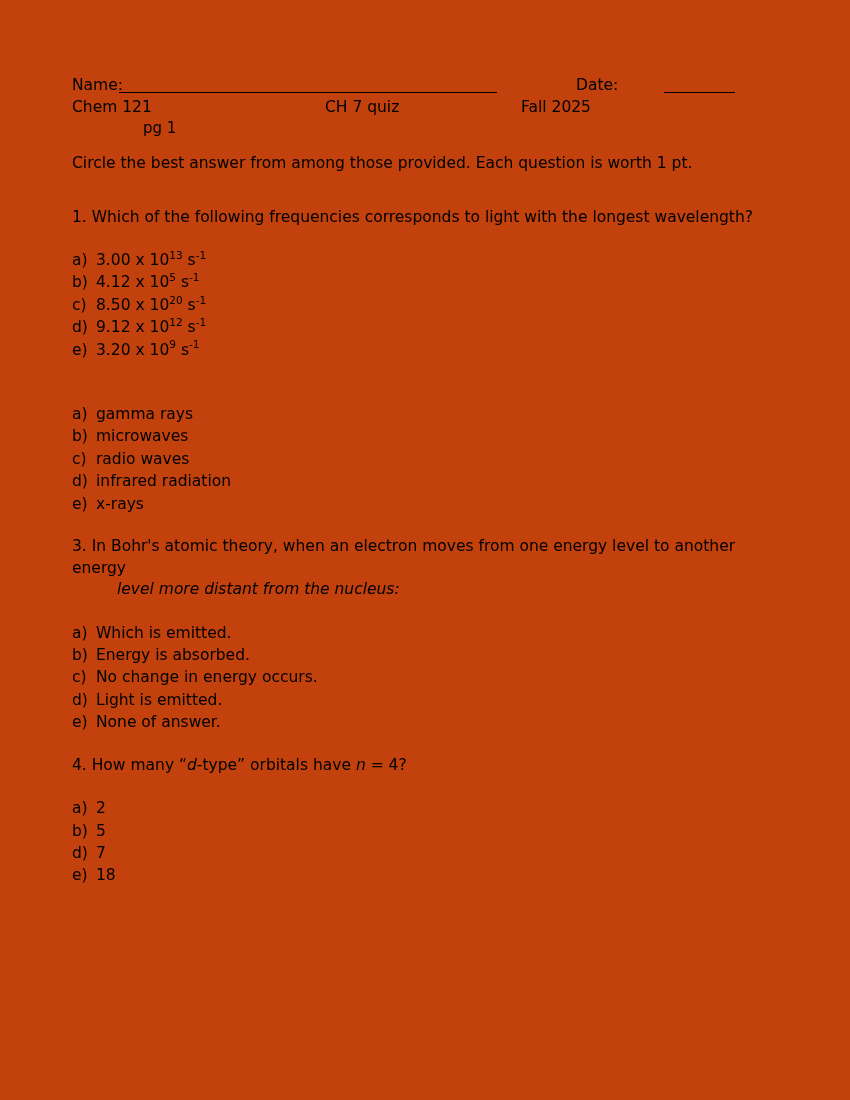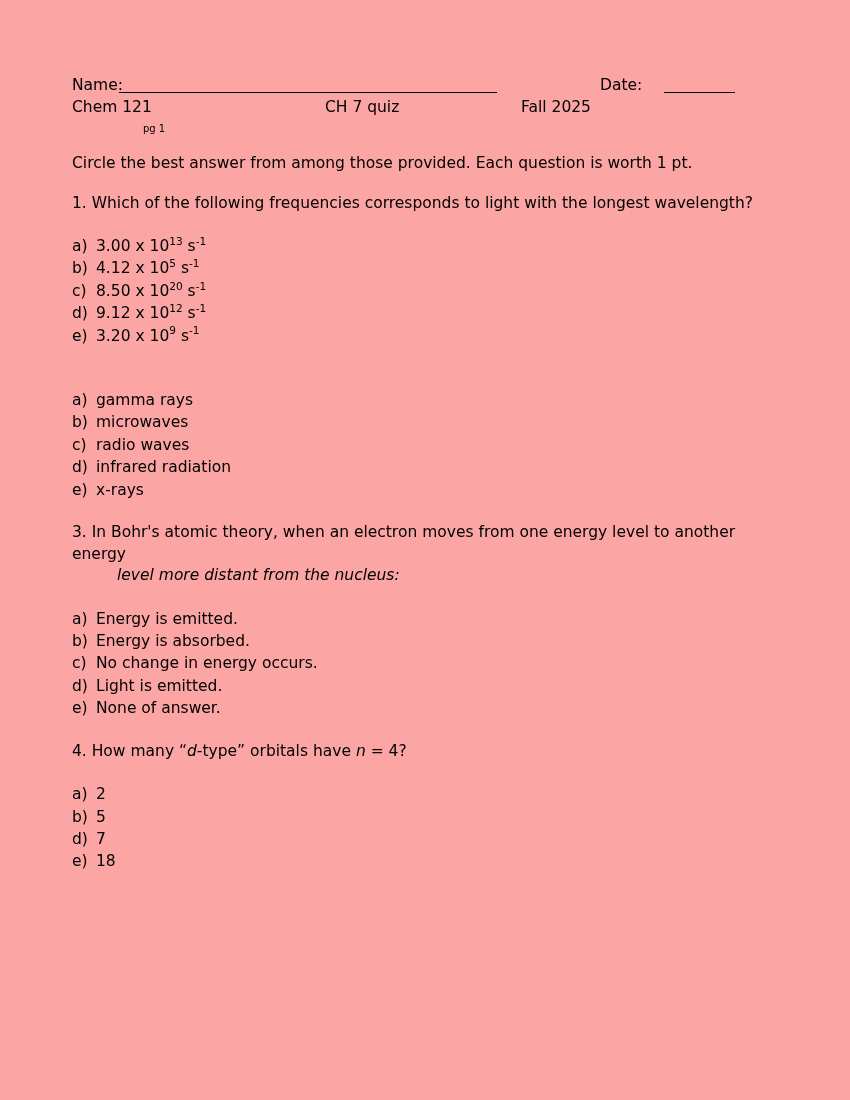--- a/index.html
+++ b/index.html
@@ -16,21 +16,21 @@
     color: #000000;
     -webkit-font-smoothing: antialiased;
   }
 
   .page {
     position: absolute;
     left: 0;
     top: 0;
     width: 850px;
     height: 1100px;
-    background: #fca5a5;
+    background: #c2410c;
     overflow: hidden;
   }
 
   
   .header {
     position: absolute;
     left: 72px;
     top: 74px;
     width: 706px;
   }
@@ -50,21 +50,21 @@
   .rule-name {
     position: absolute;
     left: 47px;
     top: 18px;
     width: 378px;
     height: 1px;
     background: #000000;
   }
   .lbl-date {
     position: absolute;
-    left: 528px;
+    left: 504px;
     top: 0;
   }
   .rule-date {
     position: absolute;
     left: 592px;
     top: 18px;
     width: 71px;
     height: 1px;
     background: #000000;
   }
@@ -77,38 +77,38 @@
     line-height: 21px;
     white-space: nowrap;
   }
   .course  { position: absolute; left: 0;     top: 0; }
   .quiz    { position: absolute; left: 253px; top: 0; }
   .term    { position: absolute; left: 449px; top: 0; }
 
   .hdr-row3 {
     position: relative;
     height: 21px;
-    font-size: 10px;
+    font-size: 15px;
     line-height: 21px;
     white-space: nowrap;
   }
   .pg { position: absolute; left: 71px; top: 0; }
 
   
   .content {
     position: absolute;
     left: 72px;
     top: 153px;
     width: 688px;
     font-size: 15.5px;
     line-height: 21.5px;
   }
 
   .instructions {
-    margin: 0 0 18px 0;
+    margin: 0 0 32px 0;
     font-size: 15.5px;
     line-height: 21.5px;
   }
 
   .question-block { margin: 0 0 0 0; }
 
   .q-stem {
     margin: 0;
     font-size: 15.5px;
     line-height: 21.5px;
@@ -224,21 +224,21 @@
     <div class="block-gap"></div>
 
     <div class="question-block">
       <p class="q-stem">
         <span>3.   In Bohr's atomic theory, when an electron moves from one energy level to</span>
         <span>another energy</span>
         <span class="stem-indent">level more distant from the nucleus:</span>
       </p>
       <ul class="options">
         <li class="option">
-          <span class="opt-letter">a)</span><span class="opt-text">Energy is emitted.</span>
+          <span class="opt-letter">a)</span><span class="opt-text">Which is emitted.</span>
         </li>
         <li class="option">
           <span class="opt-letter">b)</span><span class="opt-text">Energy is absorbed.</span>
         </li>
         <li class="option">
           <span class="opt-letter">c)</span><span class="opt-text">No change in energy occurs.</span>
         </li>
         <li class="option">
           <span class="opt-letter">d)</span><span class="opt-text">Light is emitted.</span>
         </li>

